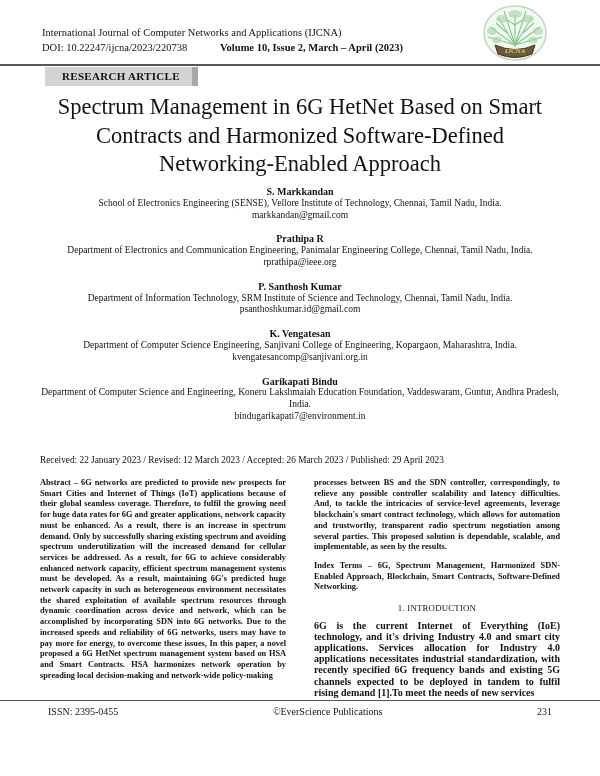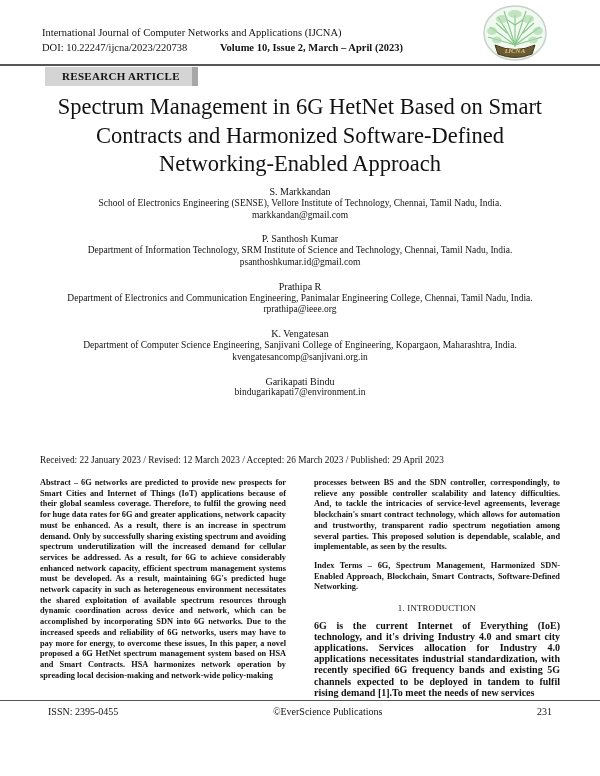--- a/index.html
+++ b/index.html
@@ -19,21 +19,21 @@
     background:#d4d4d4;border-right:6px solid #a7a7a7;
     padding:3px 12px 4px 17px;
     font-weight:bold;font-size:11px;letter-spacing:.3px;white-space:nowrap;
   }
   .title{
     position:absolute;left:40px;top:93px;width:520px;
     text-align:center;font-size:22.5px;line-height:28.5px;font-weight:400;
   }
   .authors{position:absolute;left:40px;top:186px;width:520px;text-align:center;}
   .author{margin-bottom:12px;line-height:11.8px;font-size:9.5px;}
-  .author .name{font-size:10px;}
+  .author .name{font-size:10px;font-weight:bold;}
   .dates{position:absolute;left:40px;top:455px;font-size:9.3px;white-space:nowrap;}
   .cols{position:absolute;left:40px;top:478px;width:520px;height:228px;
         display:flex;gap:28px;overflow:hidden;}
   .col{width:254px;}
   .abstract{font-weight:bold;font-size:8.3px;line-height:10.7px;text-align:justify;}
   .index-terms{font-weight:bold;font-size:8.3px;line-height:10.7px;text-align:justify;margin-top:8px;}
   .sec-heading{text-align:center;font-size:8.8px;margin-top:10px;letter-spacing:.2px;}
   .intro{font-size:10px;line-height:11.1px;text-align:justify;margin-top:7px;font-weight:bold;}
   .rule-bottom{position:absolute;left:0;top:700px;width:600px;height:1px;background:#565656;}
   .footer{position:absolute;left:48px;top:706px;width:504px;
@@ -86,36 +86,37 @@
 
   <div class="title">Spectrum Management in 6G HetNet Based on Smart Contracts and Harmonized Software-Defined Networking-Enabled Approach</div>
 
   <div class="authors">
     <div class="author">
       <div class="name">S. Markkandan</div>
       <div>School of Electronics Engineering (SENSE), Vellore Institute of Technology, Chennai, Tamil Nadu, India.</div>
       <div>markkandan@gmail.com</div>
     </div>
     <div class="author">
+      <div class="name">Prathipa R</div>
+      <div>Department of Electronics and Communication Engineering, Panimalar Engineering College, Chennai, Tamil Nadu, India.</div>
+      <div>rprathipa@ieee.org</div>
+    </div>
+    <div class="author">
       <div class="name">P. Santhosh Kumar</div>
       <div>Department of Information Technology, SRM Institute of Science and Technology, Chennai, Tamil Nadu, India.</div>
       <div>psanthoshkumar.id@gmail.com</div>
-    </div>
-    <div class="author">
-      <div class="name">Prathipa R</div>
-      <div>Department of Electronics and Communication Engineering, Panimalar Engineering College, Chennai, Tamil Nadu, India.</div>
-      <div>rprathipa@ieee.org</div>
     </div>
     <div class="author">
       <div class="name">K. Vengatesan</div>
       <div>Department of Computer Science Engineering, Sanjivani College of Engineering, Kopargaon, Maharashtra, India.</div>
       <div>kvengatesancomp@sanjivani.org.in</div>
     </div>
     <div class="author">
       <div class="name">Garikapati Bindu</div>
+      <div>Department of Computer Science and Engineering, Koneru Lakshmaiah Education Foundation, Vaddeswaram, Guntur, Andhra Pradesh, India.</div>
       <div>bindugarikapati7@environment.in</div>
     </div>
   </div>
 
   <div class="dates">Received: 22 January 2023 / Revised: 12 March 2023 / Accepted: 26 March 2023 / Published: 29 April 2023</div>
 
   <div class="cols">
     <div class="col">
       <div class="abstract">Abstract – 6G networks are predicted to provide new prospects for Smart Cities and Internet of Things (IoT) applications because of their global seamless coverage. Therefore, to fulfil the growing need for huge data rates for 6G and greater applications, network capacity must be enhanced. As a result, there is an increase in spectrum demand. Only by successfully sharing existing spectrum and avoiding spectrum underutilization will the increased demand for cellular services be addressed. As a result, for 6G to achieve considerably enhanced network capacity, efficient spectrum management systems must be developed. As a result, maintaining 6G's predicted huge network capacity in such as heterogeneous environment necessitates the shared exploitation of available spectrum resources through dynamic coordination across device and network, which can be accomplished by incorporating SDN into 6G networks. Due to the increased speeds and reliability of 6G networks, users may have to pay more for energy, to overcome these issues, In this paper, a novel proposed a 6G HetNet spectrum management system based on HSA and Smart Contracts. HSA harmonizes network operation by spreading local decision-making and network-wide policy-making</div>
     </div>

